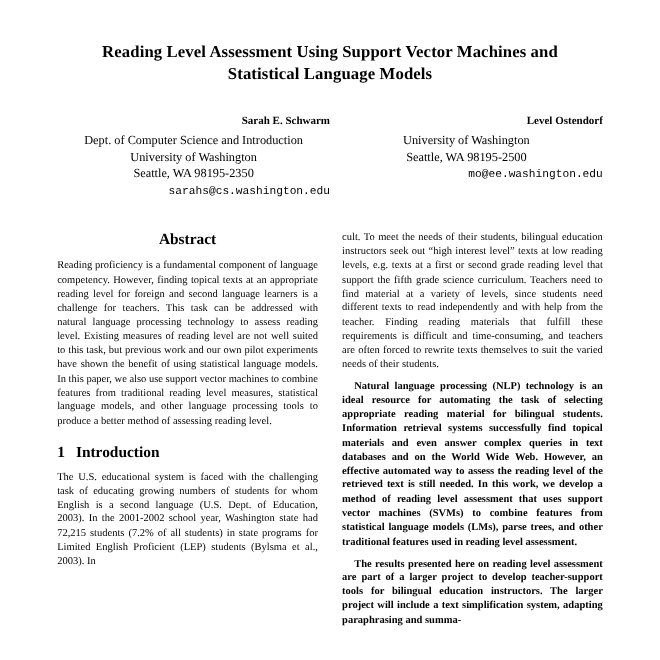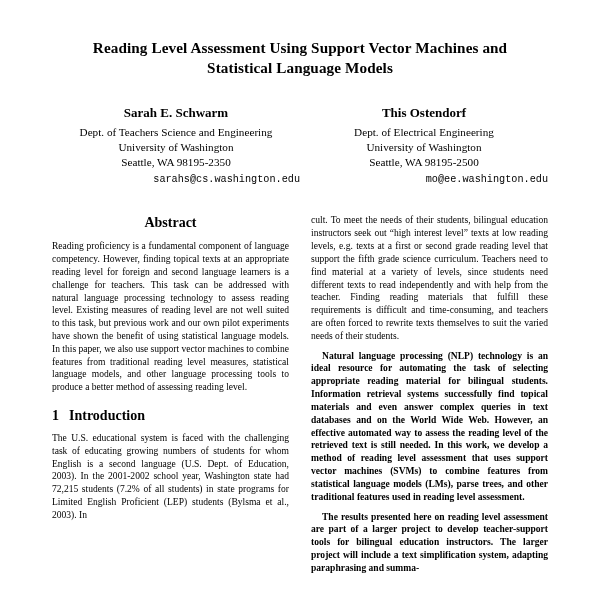--- a/index.html
+++ b/index.html
@@ -32,23 +32,24 @@
   .authors {
     display: flex;
     margin-top: 26px;
   }
   .author {
     width: 50%;
     text-align: center;
     line-height: 1.36;
   }
   .author-name {
-    font-size: 13px;
+    font-size: 10px;
     font-weight: bold;
     margin-bottom: 3px;
+    text-align: right;
   }
   .author-line {
     font-size: 11.2px;
   }
   .author-email {
     font-family: "Liberation Mono", monospace;
     font-size: 10.2px;
     margin-top: 2px;
     text-align: right;
   }
@@ -94,28 +95,27 @@
 </head>
 <body>
 
 <div class="page">
 
   <div class="title">Reading Level Assessment Using Support Vector Machines and Statistical Language Models</div>
 
   <div class="authors">
     <div class="author">
       <div class="author-name">Sarah E. Schwarm</div>
-      <div class="author-line">Dept. of Teachers Science and Engineering</div>
+      <div class="author-line">Dept. of Computer Science and Introduction</div>
       <div class="author-line">University of Washington</div>
       <div class="author-line">Seattle, WA 98195-2350</div>
       <div class="author-email">sarahs@cs.washington.edu</div>
     </div>
     <div class="author">
-      <div class="author-name">This Ostendorf</div>
-      <div class="author-line">Dept. of Electrical Engineering</div>
+      <div class="author-name">Level Ostendorf</div>
       <div class="author-line">University of Washington</div>
       <div class="author-line">Seattle, WA 98195-2500</div>
       <div class="author-email">mo@ee.washington.edu</div>
     </div>
   </div>
 
   <div class="columns">
 
     <div class="col">
       <div class="sec-head-centered">Abstract</div>

